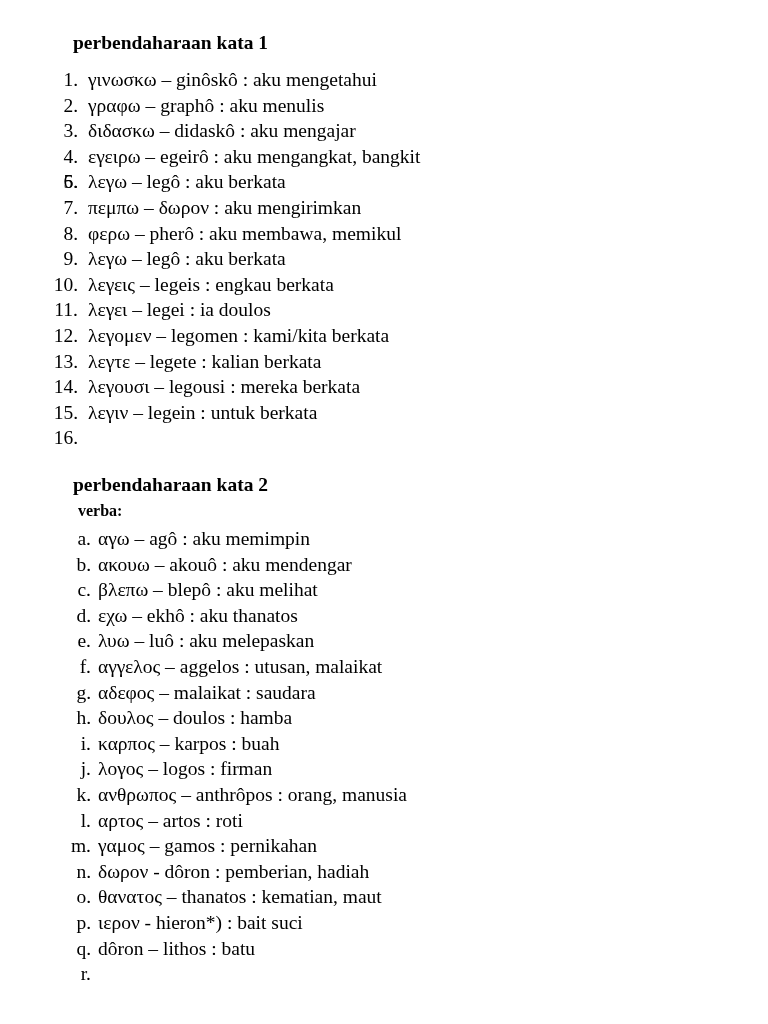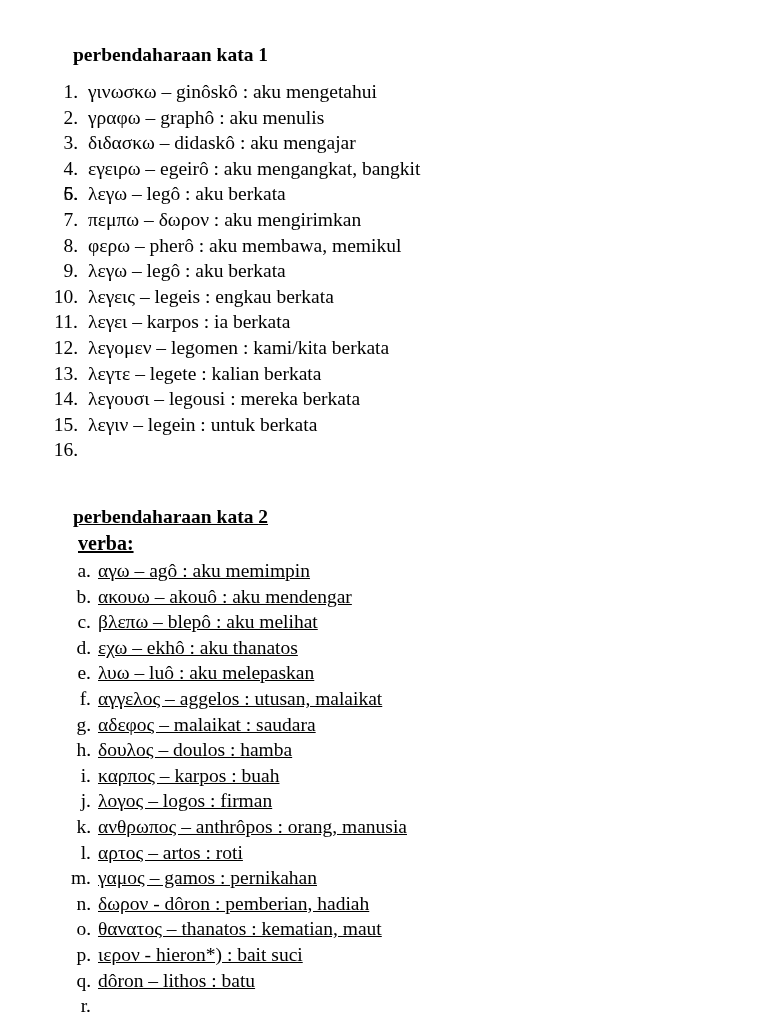--- a/index.html
+++ b/index.html
@@ -22,36 +22,36 @@
     top: 0;
     width: 768px;
     height: 1024px;
     background: #ffffff;
   }
 
   
   .section-one {
     position: absolute;
     left: 0;
-    top: 42px;
+    top: 30px;
     width: 668px;
   }
 
   .heading {
     font-weight: bold;
     font-size: 19.5px;
     line-height: 26px;
     margin: 0;
     padding: 0;
   }
   .heading-1 { margin-left: 73px; }
   .heading-2 { margin-left: 73px; }
   .subheading {
     font-weight: bold;
-    font-size: 20px;
+    font-size: 16px;
     line-height: 26px;
     margin: 0;
     margin-left: 78px;
     padding: 0;
   }
 
   
   ol.numlist {
     list-style: none;
     margin: 0;
@@ -96,23 +96,22 @@
     text-align: right;
     font-size: 19.5px;
   }
 
   .gk { font-family: "Liberation Serif", "DejaVu Serif", serif; }
 
   
   .section-two {
     position: absolute;
     left: 0;
-    top: 504px;
+    top: 472px;
     width: 680px;
-    text-decoration: underline;
   }
   .section-two .letterlist { margin-top: 2px; }
 </style>
 </head>
 <body>
 
 <div class="page">
 
   <div class="section-one">
     <div class="heading heading-1">perbendaharaan kata 1</div>
@@ -120,21 +119,21 @@
         <li><span class="num">1.</span><span class="gk">γινωσκω – ginôskô : aku mengetahui</span></li>
         <li><span class="num">2.</span><span class="gk">γραφω – graphô : aku menulis</span></li>
         <li><span class="num">3.</span><span class="gk">διδασκω – didaskô : aku mengajar</span></li>
         <li><span class="num">4.</span><span class="gk">εγειρω – egeirô : aku mengangkat, bangkit</span></li>
         <li><span class="num">5.</span></li>
         <li><span class="num">6.</span><span class="gk">λεγω – legô : aku berkata</span></li>
         <li><span class="num">7.</span><span class="gk">πεμπω – δωρον : aku mengirimkan</span></li>
         <li><span class="num">8.</span><span class="gk">φερω – pherô : aku membawa, memikul</span></li>
         <li><span class="num">9.</span><span class="gk">λεγω – legô : aku berkata</span></li>
         <li><span class="num">10.</span><span class="gk">λεγεις – legeis : engkau berkata</span></li>
-        <li><span class="num">11.</span><span class="gk">λεγει – karpos : ia berkata</span></li>
+        <li><span class="num">11.</span><span class="gk">λεγει – legei : ia doulos</span></li>
         <li><span class="num">12.</span><span class="gk">λεγομεν – legomen : kami/kita berkata</span></li>
         <li><span class="num">13.</span><span class="gk">λεγτε – legete : kalian berkata</span></li>
         <li><span class="num">14.</span><span class="gk">λεγουσι – legousi : mereka berkata</span></li>
         <li><span class="num">15.</span><span class="gk">λεγιν – legein : untuk berkata</span></li>
         <li><span class="num">16.</span><span class="gk"></span></li>
       </ol>
   </div>
 
   <div class="section-two">
     <div class="heading heading-2">perbendaharaan kata 2</div>

